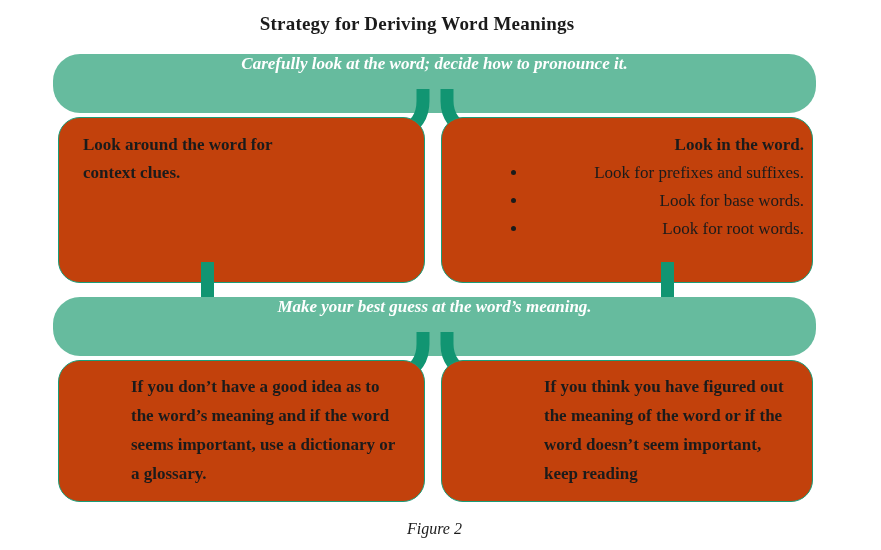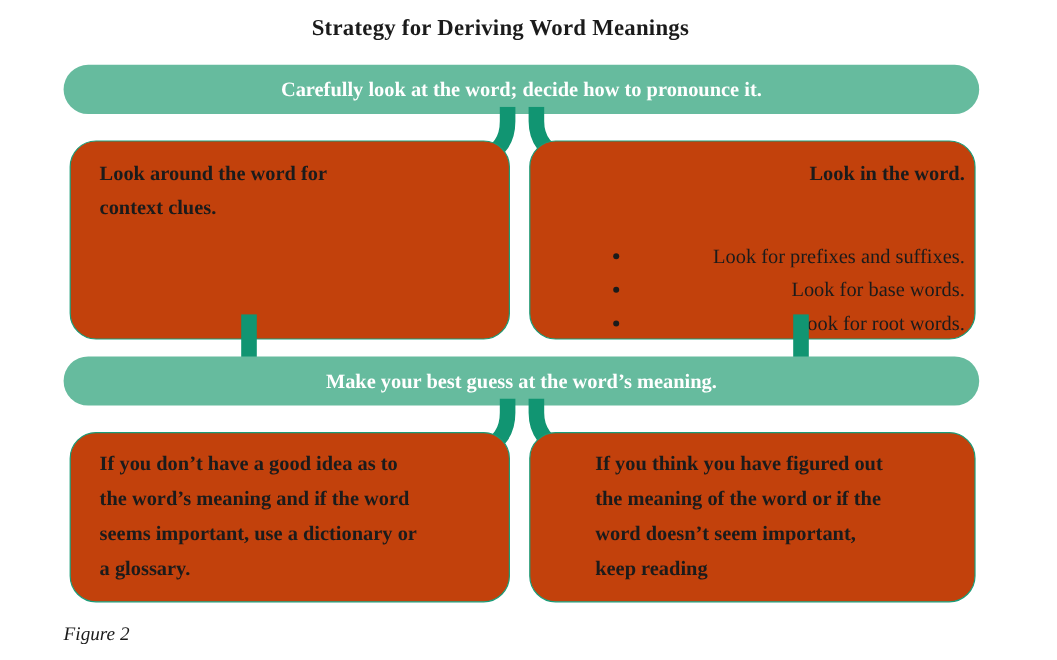--- a/index.html
+++ b/index.html
@@ -5,24 +5,24 @@
   html,body { margin:0; padding:0; background:#ffffff; }
   .canvas {
     position:relative; width:881px; height:550px; background:#ffffff;
     font-family:"Liberation Serif", serif; color:#1b1b1b; overflow:hidden;
   }
   .title {
     position:absolute; top:13px; left:0; width:834px; text-align:center;
     font-weight:bold; font-size:19px; letter-spacing:.2px;
   }
   .banner {
-    position:absolute; left:53px; width:763px; height:41px;
+    position:absolute; left:53px; width:763px; height:59px;
     background:var(--banner,#66bb9e); border-radius:27px;
     color:#ffffff; font-weight:bold; font-size:17px;
-    display:flex; align-items:center; justify-content:center;
+    display:flex; align-items:flex-start; justify-content:center;font-style:italic;
   }
   .banner.step1 { top:54px; }
   .banner.step2 { top:297px; }
 
   .split { position:absolute; left:365px; width:140px; height:72px; }
   .split.s1 { top:89px; }
   .split.s2 { top:332px; }
   .arm { fill:none; stroke:var(--arrow,#119572); stroke-width:13; }
   .ahead { fill:var(--arrow,#119572); }
 
@@ -30,37 +30,37 @@
     position:absolute; box-sizing:border-box; background:#c2410c;
     border:1.6px solid var(--border,#1a9c78); border-radius:22px;
     font-size:17px; line-height:28px;
   }
   .box.tl { left:58px;  top:117px; width:367px; height:166px; padding:13px 8px 0 24px; }
   .box.tr { left:441px; top:117px; width:372px; height:166px; padding:13px 8px 0 54px;text-align:right; }
   .box.bl { left:58px;  top:360px; width:367px; height:142px; padding:11px 8px 0 24px; }
   .box.br { left:441px; top:360px; width:372px; height:142px; padding:11px 8px 15px 54px; }
   .box .heading { margin:0; font-size:17px; font-weight:bold; line-height:28px; white-space:pre-line; }
   .box ul { margin:0; padding-left:36px; }
-  .box.tr ul { padding-left:32px;margin-top:41px; }
+  .box.tr ul { padding-left:32px; }
   .box li { line-height:28px; }
-  .box .bodytext { font-weight:bold; line-height:29px; white-space:pre-line; }
+  .box .bodytext { font-weight:bold; line-height:29px; white-space:pre-line;margin-left:48px; }
 
   .stem { position:absolute; width:13px; height:41px; background:var(--arrow,#119572); }
   .stem.left  { left:201px; top:262px; }
   .stem.right { left:661px; top:262px; }
   .head {
     position:absolute; width:0; height:0;
     border-left:16px solid transparent; border-right:16px solid transparent;
     border-top:23px solid var(--arrow,#119572);
   }
   .head.left  { left:191px; top:301px; }
   .head.right { left:651px; top:301px; }
 
   .caption {
-    position:absolute; left:53px; width:763px; top:520px; 
+    position:absolute; left:53px; width:763px; top:520px; text-align:center;
     font-style:italic; font-size:16px;
   }
 </style>
 </head>
 <body>
 
 <div class="canvas">
 
   <div class="title">Strategy for Deriving Word Meanings</div>
 

